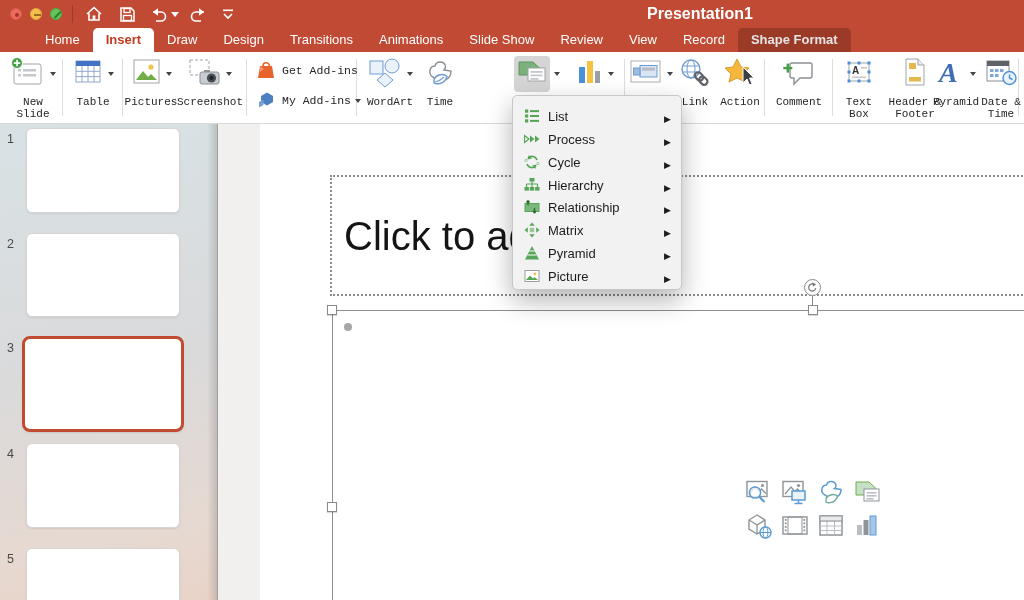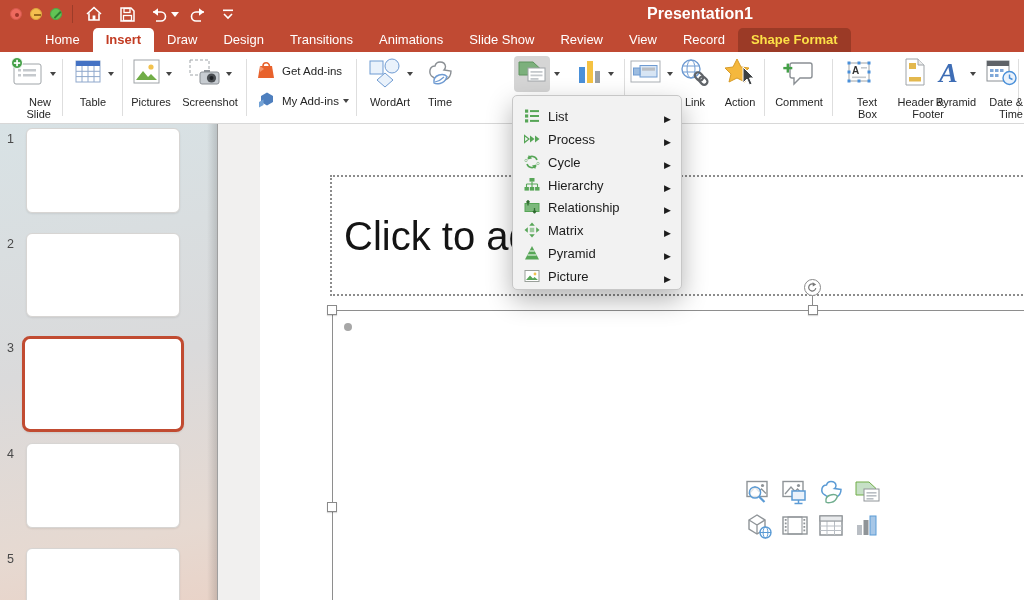--- a/index.html
+++ b/index.html
@@ -18,28 +18,28 @@
   .qat-sep { position:absolute; left:72px; top:5px; width:1px; height:18px; background:rgba(0,0,0,.18); }
   .qat { position:absolute; top:5px; height:18px; display:flex; align-items:center; }
   .qat svg { display:block; }
   .win-title { position:absolute; top:0; left:700px; transform:translateX(-50%); line-height:28px; color:#fff; font-weight:bold; font-size:16px; white-space:nowrap; }
 
   
   .tabbar { position:absolute; left:0; top:28px; width:1024px; height:24px; background:#C04A33; display:flex; align-items:flex-end;padding-left:24px; }
   .tab { height:24px; line-height:24px; padding:0 13px; color:#fff; font-size:13px; white-space:nowrap; cursor:default; }
   .tab.first { margin-left:8px; }
   .tab.selected { background:#fff; color:#C23B22; font-weight:bold; border-radius:5px 5px 0 0; }
-  .tab.contextual { background:#9B3A26; color:#fde047; font-weight:bold; border-radius:5px 5px 0 0; }
+  .tab.contextual { background:#9B3A26; color:#e5e5e5; font-weight:bold; border-radius:5px 5px 0 0; }
 
   
   .ribbon { position:absolute; left:0; top:52px; width:1024px; height:72px; background:#fff; border-bottom:1px solid #D8D8D8; }
   .rsep { position:absolute; top:7px; width:1px; height:57px; background:#DEDEDE; }
   .rbtn { position:absolute; top:0; height:71px; display:flex; flex-direction:column; align-items:center; }
   .ric { height:44px; display:flex; align-items:center; justify-content:center; }
-  .rlabel { font-size:11px; line-height:12px; color:#262626; text-align:right; }
+  .rlabel { font-size:11px; line-height:12px; color:#262626; text-align:center;font-family:Liberation Mono, monospace; }
   .dd { width:0; height:0; border-left:3.5px solid transparent; border-right:3.5px solid transparent; border-top:4px solid #444; margin-left:4px; align-self:center; }
   .addins-col { position:absolute; left:256px; top:6px; width:104px; }
   .addin-row { display:flex; align-items:center; height:26px; margin-bottom:4px; }
   .addin-row .rlabel{ margin-left:6px; font-size:11.5px; white-space:nowrap; }
   .pressed { background:#D5D5D5; border-radius:4px; padding:3px; }
 
   
   .panel { position:absolute; left:0; top:124px; width:218px; height:476px;
            background:linear-gradient(170deg,#D8E2E5 0%,#DADADB 50%,#E6D9D1 85%,#E9D3C8 100%); }
   .panel::after { content:""; position:absolute; right:0; top:0; width:10px; height:100%;

